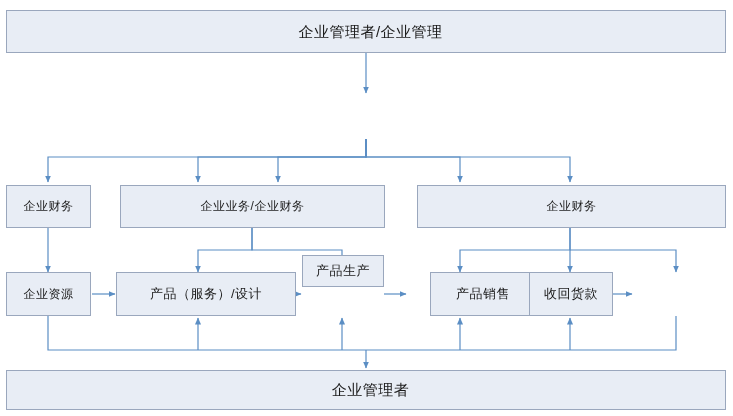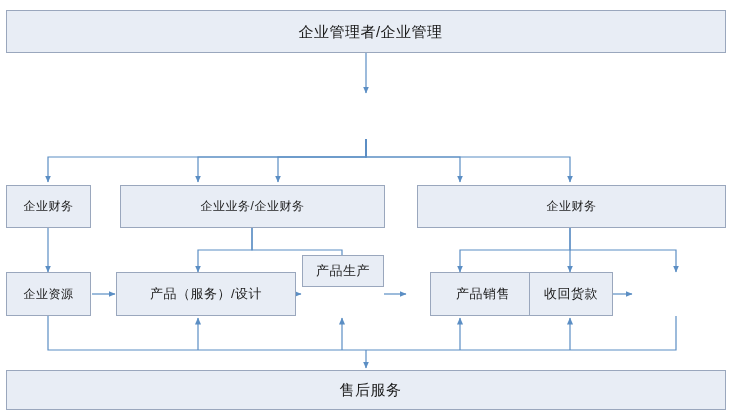--- a/index.html
+++ b/index.html
@@ -130,16 +130,16 @@
   <div class="node small" style="left:407px; top:272px; width:106px; height:44px;margin-left:23px;">
     <span>产品销售</span>
   </div>
 
   <div class="node small" style="left:529px; top:272px; width:84px; height:44px;">
     <span>收回货款</span>
   </div>
 
 
   <div class="node big" style="left:6px; top:370px; width:720px; height:40px;">
-    <span>售后服务</span>
+    <span>企业管理者</span>
   </div>
 
 </div>
 
 </body></html>

